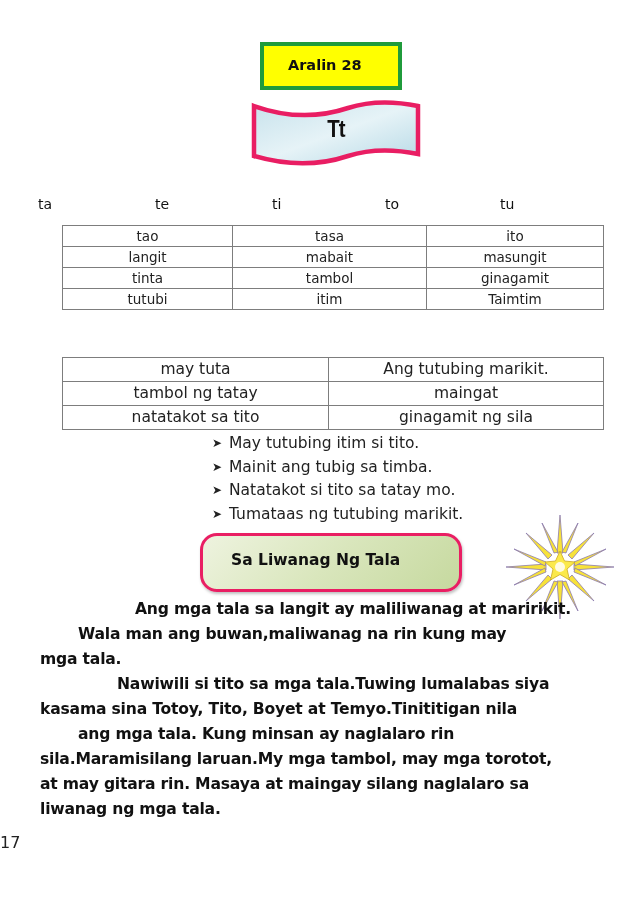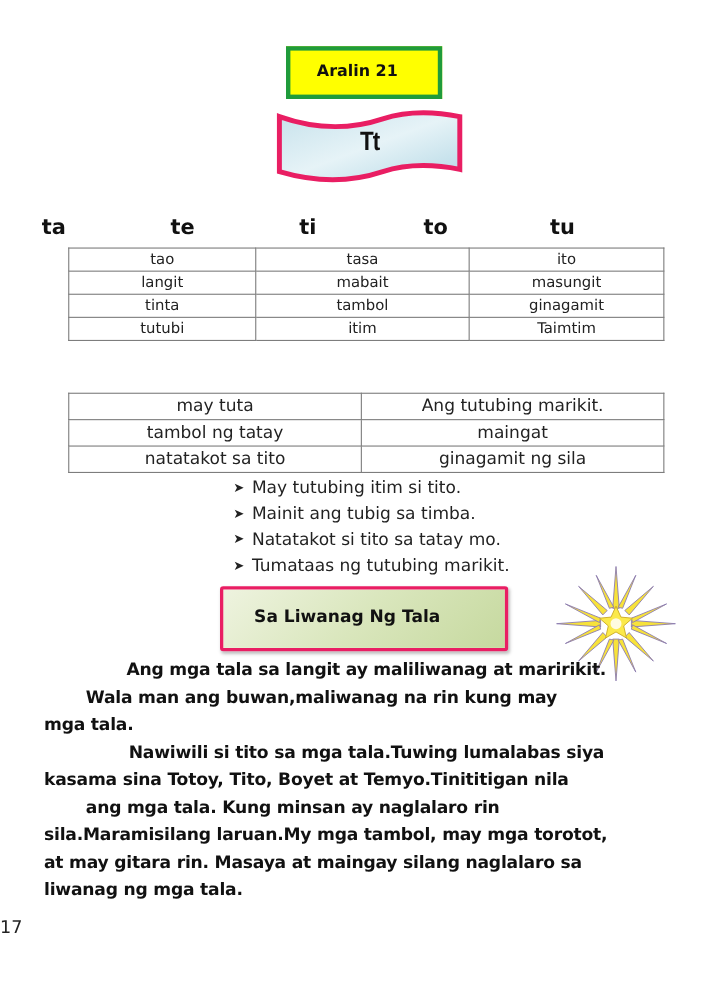--- a/index.html
+++ b/index.html
@@ -22,22 +22,22 @@
   
   #tt-banner { left: 248px; top: 96px; width: 176px; height: 72px; }
   #tt-label {
     position: absolute; left: 0; right: 0; top: 19px; text-align: center;
     font-family: "Liberation Sans", sans-serif; font-weight: bold; font-size: 24px; color: #111;
     letter-spacing: -1px; transform: scaleX(0.85);
   }
 
   
   .syl {
-    position: absolute; top: 196px; font-family: "DejaVu Sans", sans-serif; font-weight: bold;
-    font-size: 19px; color: #111;
+    position: absolute; top: 196px; font-family: "DejaVu Sans", sans-serif; font-weight: normal;
+    font-size: 14px; color: #111;
   }
 
   
   table.grid {
     position: absolute; border-collapse: collapse; table-layout: fixed;
     font-family: "DejaVu Sans", sans-serif; color: #222;
   }
   table.grid td {
     border: 1px solid #7d7d7d; text-align: center; padding: 0; white-space: nowrap; overflow: hidden;
   }
@@ -49,21 +49,21 @@
   
   #sentence-list { left: 212px; top: 432px; margin: 0; padding: 0; list-style: none; }
   #sentence-list li {
     height: 23.7px; line-height: 23.7px; font-size: 15.5px; color: #222; white-space: nowrap;
     font-family: "DejaVu Sans", sans-serif;
   }
   .arrow { display: inline-block; width: 17px; font-size: 12px; color: #222; vertical-align: 1px; }
 
   
   #story-title-box {
-    left: 200px; top: 533px; width: 256px; height: 53px; border: 3px solid #e91e63; border-radius: 3px;
+    left: 200px; top: 533px; width: 256px; height: 53px; border: 3px solid #e91e63; border-radius: 17px;
     background: linear-gradient(135deg, #eef3df 0%, #d9e6bc 50%, #c6d99f 100%);
     box-shadow: 1px 2px 3px rgba(0,0,0,0.25);
     text-align: right;
   }
   #story-title {
     position: absolute; left: 28px; top: 15px; font-family: "DejaVu Sans", sans-serif; font-weight: bold;
     font-size: 15.5px; color: #111;
   }
 
   #star { left: 505px; top: 512px; width: 110px; height: 110px; }
@@ -76,21 +76,21 @@
 
   #page-number {
     left: 0; width: 638px; top: 833px; text-align: left; font-size: 16px; color: #222;
     font-family: "DejaVu Sans", sans-serif;
   }
 </style>
 </head>
 <body>
 
 <div id="aralin-box" class="abs">
-  <span id="aralin-label">Aralin 21</span>
+  <span id="aralin-label">Aralin 28</span>
 </div>
 
 <div id="tt-banner" class="abs">
   <svg width="176" height="72" viewBox="0 0 176 72">
     <defs>
       <linearGradient id="bg1" x1="0" y1="0" x2="1" y2="1">
         <stop offset="0" stop-color="#c7e2ec"></stop>
         <stop offset="0.5" stop-color="#e6f3f7"></stop>
         <stop offset="1" stop-color="#b6d9e6"></stop>
       </linearGradient>
@@ -186,21 +186,21 @@
       <polygon points="-18,-44 -6,-14 -2,-15"></polygon>
       <polygon points="18,-44 6,-14 2,-15"></polygon>
       <polygon points="-18,44 -6,14 -2,15"></polygon>
       <polygon points="18,44 6,14 2,15"></polygon>
       <polygon points="0,-16 4.5,-6 15,-5 7,2 9.5,13 0,7.5 -9.5,13 -7,2 -15,-5 -4.5,-6" fill="#fbe94a" stroke="#caa820"></polygon>
       <circle cx="0" cy="0" r="5" fill="#fffbe0" stroke="none"></circle>
     </g>
   </svg>
 </div>
 
-<div class="story-line" style="left:115px; top:600px">Ang mga tala sa langit ay maliliwanag at maririkit.</div>
+<div class="story-line" style="left:135px; top:600px">Ang mga tala sa langit ay maliliwanag at maririkit.</div>
 <div class="story-line" style="left:78px; top:625px">Wala man ang buwan,maliwanag na rin kung may</div>
 <div class="story-line" style="left:40px; top:650px">mga tala.</div>
 <div class="story-line" style="left:117px; top:675px">Nawiwili si tito sa mga tala.Tuwing lumalabas siya</div>
 <div class="story-line" style="left:40px; top:700px">kasama sina Totoy, Tito, Boyet at Temyo.Tinititigan nila</div>
 <div class="story-line" style="left:78px; top:725px">ang mga tala. Kung minsan ay naglalaro rin</div>
 <div class="story-line" style="left:40px; top:750px">sila.Maramisilang laruan.My mga tambol, may mga torotot,</div>
 <div class="story-line" style="left:40px; top:775px">at may gitara rin. Masaya at maingay silang naglalaro sa</div>
 <div class="story-line" style="left:40px; top:800px">liwanag ng mga tala.</div>
 
 <div id="page-number" class="abs">17</div>

